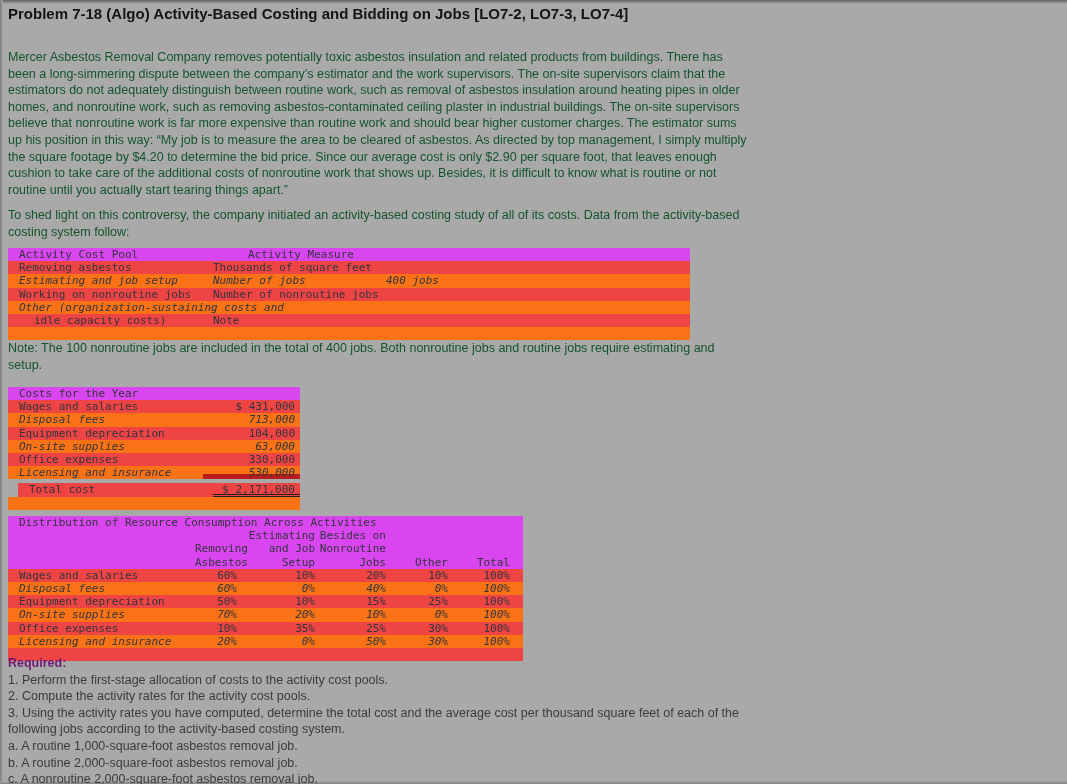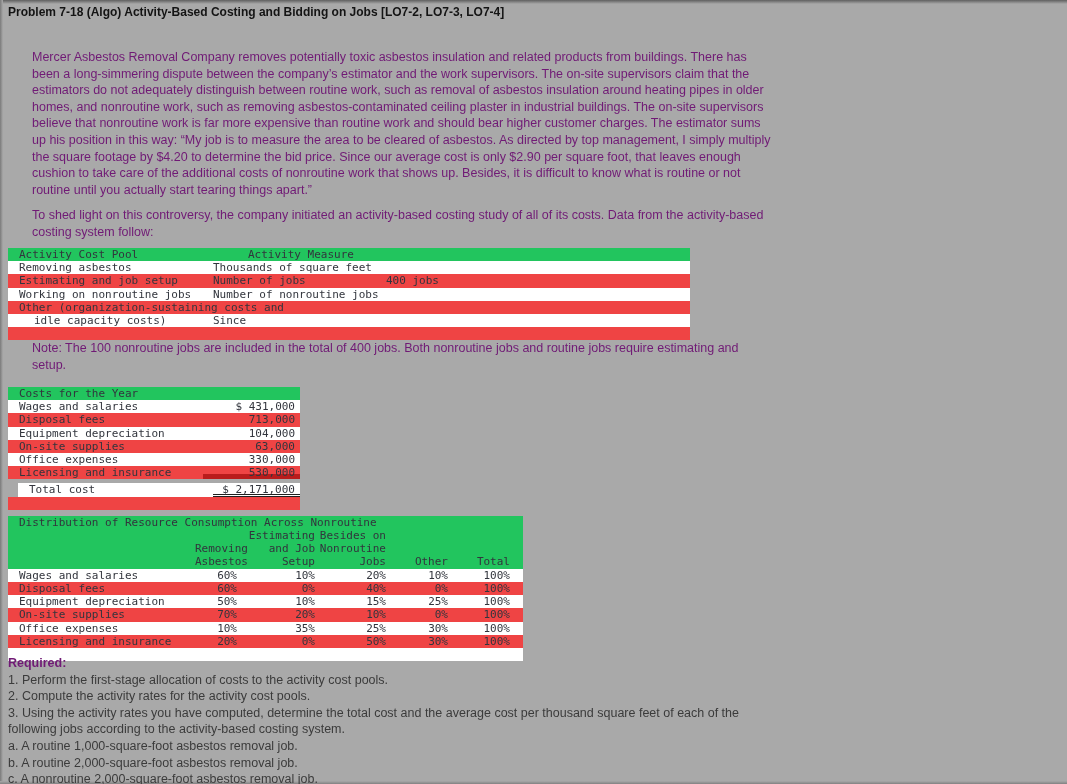--- a/index.html
+++ b/index.html
@@ -14,47 +14,47 @@
   }
   .edge-top    { position:absolute; top:0; left:0; width:100%; height:4px;
                  background: linear-gradient(180deg,#5f5f5f,#a9a9a9); }
   .edge-left   { position:absolute; top:0; left:0; width:3px; height:100%;
                  background: linear-gradient(90deg,#7a7a7a,#a9a9a9); }
   .edge-bottom { position:absolute; bottom:0; left:0; width:100%; height:3px;
                  background: linear-gradient(0deg,#818181,#a9a9a9); }
 
   #title {
     position:absolute; left:8px; top:5px;
-    font-size:12px; font-weight:bold; color:#141414; white-space:nowrap;
+    font-size:15px; font-weight:bold; color:#141414; white-space:nowrap;
   }
   .bodytext {
     position:absolute; left:8px; width:741px;
-    font-size:12.5px; line-height:16.6px; color:#701a75;margin-left:24px;
+    font-size:12.5px; line-height:16.6px; color:#14532d;
   }
   #para1 { top:49px; }
   #para2 { top:207px; }
   #note  { top:340px; }
 
   #required {
     position:absolute; left:8px; top:655px; width:741px;
     font-size:12.5px; line-height:16.6px; color:#3b3b3b;
   }
   .req-head { font-weight:bold; color:#701a75; }
 
   
   .mono {
     position:absolute;
     font-family:"DejaVu Sans Mono", monospace;
     font-size:11px; color:#32353d;
   }
   .mono .line { display:flex; height:13.2px; line-height:13.3px; white-space:pre; }
   .mono .line span { flex:none; overflow:visible; }
-  .head { background:#22c55e;align-items:flex-end; }
-  .lt   { background:#ffffff; }
-  .dk   { background:#ef4444; }
+  .head { background:#d946ef; }
+  .lt   { background:#ef4444; }
+  .dk   { background:#f97316;font-style:italic; }
   .pad  { height:4px; }
 
   
   #tbl-activity { left:8px; top:248px; width:682px; }
   #tbl-activity .c1 { width:205px; padding-left:11px; }
   #tbl-activity .c2 { width:173px; }
   #tbl-activity .c3 { flex:1 1 auto; }
   #tbl-activity .h2 { padding-left:35px; }
   #tbl-activity .h3 { padding-left:24px; }
   #tbl-activity .indent { padding-left:26px; }
@@ -107,21 +107,21 @@
     <span class="c1">Working on nonroutine jobs</span>
     <span class="c2">Number of nonroutine jobs</span>
   </div>
   <div class="line dk">
     <span class="c1">Other (organization-sustaining costs and</span>
     <span class="c2"></span>
     <span class="c3"></span>
   </div>
   <div class="line lt">
     <span class="c1 indent">idle capacity costs)</span>
-    <span class="c2">Since</span>
+    <span class="c2">Note</span>
     <span class="c3"></span>
   </div>
   <div class="line dk pad"></div>
 </div>
 
 <p id="note" class="bodytext">Note: The 100 nonroutine jobs are included in the total of 400 jobs. Both nonroutine jobs and routine jobs require estimating and setup.</p>
 
 <div id="tbl-costs" class="mono">
   <div class="line head">
     <span class="cl">Costs for the Year</span>
@@ -152,21 +152,21 @@
   </div>
   <div class="line lt total">
     <span class="cl">Total cost</span>
     <span class="amt dbl">$ 2,171,000</span>
   </div>
   <div class="line dk pad"></div>
 </div>
 
 <div id="tbl-dist" class="mono">
   <div class="line head">
-    <span class="full">Distribution of Resource Consumption Across Nonroutine</span>
+    <span class="full">Distribution of Resource Consumption Across Activities</span>
   </div>
   <div class="line head">
     <span class="dl"></span>
     <span class="v1"></span>
     <span class="v2">Estimating</span>
     <span class="v3">Besides on</span>
     <span class="v4"></span>
     <span class="v5"></span>
   </div>
   <div class="line head">

